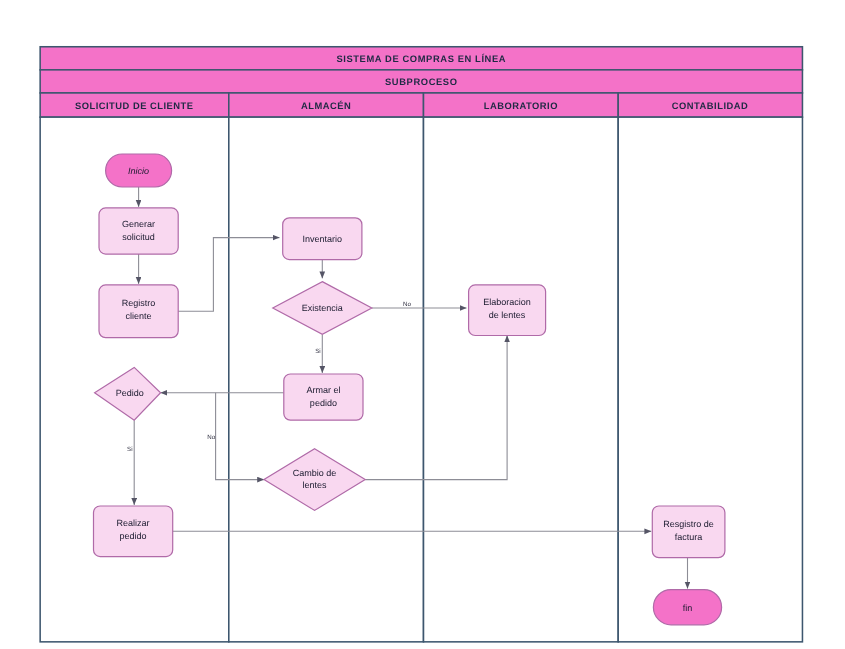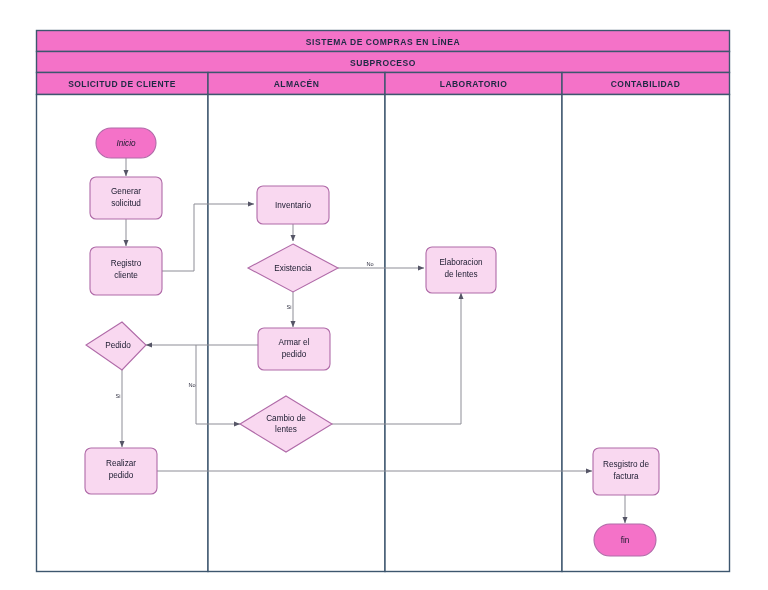--- a/index.html
+++ b/index.html
@@ -1,21 +1,21 @@
 <!DOCTYPE html>
 <html><head>
 <meta charset="utf-8">
 <style>
   html,body{margin:0;padding:0;}
   body{
     width:768px;height:590px;background:#ffffff;
     font-family:"Liberation Sans","DejaVu Sans",sans-serif;
     overflow:hidden;position:relative;
   }
-  #diagram-root{position:absolute;left:0;top:0;width:768px;height:428px;}
+  #diagram-root{position:absolute;left:0;top:12px;width:768px;height:428px;}
   svg#flow{position:absolute;left:0;top:0;width:768px;height:590px;}
 
   .lane-title-text{
     font-size:8.5px;font-weight:bold;fill:#1f2a44;letter-spacing:.45px;
   }
   .band-title-text{
     font-size:8.5px;font-weight:bold;fill:#1f2a44;letter-spacing:.55px;
   }
   .node-text{font-size:8.2px;fill:#1a1a2e;}
   .node-text-term{font-size:8.2px;fill:#1a1a2e;font-style:italic;}

